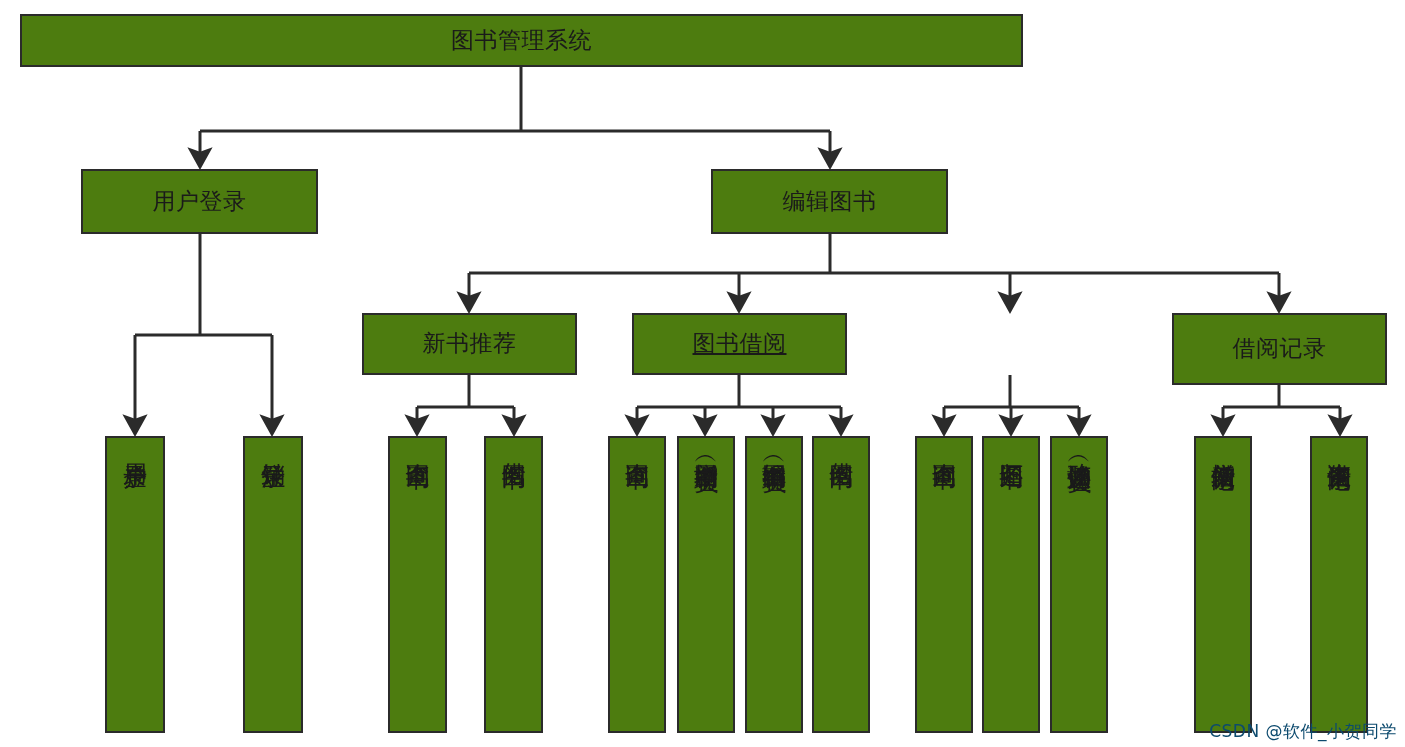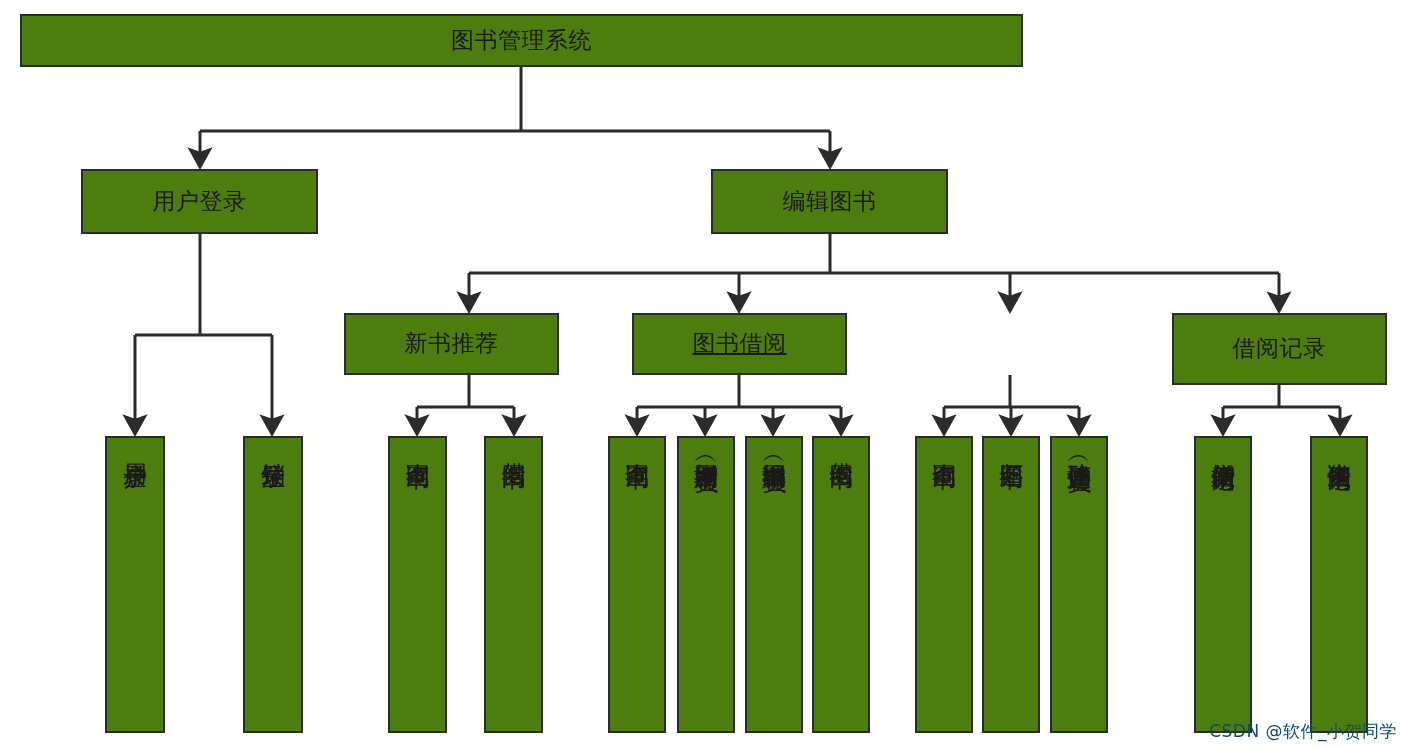--- a/index.html
+++ b/index.html
@@ -129,21 +129,21 @@
     <span class="node-label">图书管理系统</span>
   </div>
 
   <div class="node horizontal" style="left:81px; top:169px; width:237px; height:65px;">
     <span class="node-label">用户登录</span>
   </div>
   <div class="node horizontal" style="left:711px; top:169px; width:237px; height:65px;">
     <span class="node-label">编辑图书</span>
   </div>
 
-  <div class="node horizontal" style="left:344px; top:313px; width:215px; height:62px;">
+  <div class="node horizontal" style="left:362px; top:313px; width:215px; height:62px;">
     <span class="node-label">新书推荐</span>
   </div>
   <div class="node horizontal" style="left:632px; top:313px; width:215px; height:62px;text-decoration:underline;">
     <span class="node-label">图书借阅</span>
   </div>
   <div class="node horizontal" style="left:1172px; top:313px; width:215px; height:72px;">
     <span class="node-label">借阅记录</span>
   </div>
 
   <div class="node vertical" style="left:105px; top:436px; width:60px; height:297px;">

